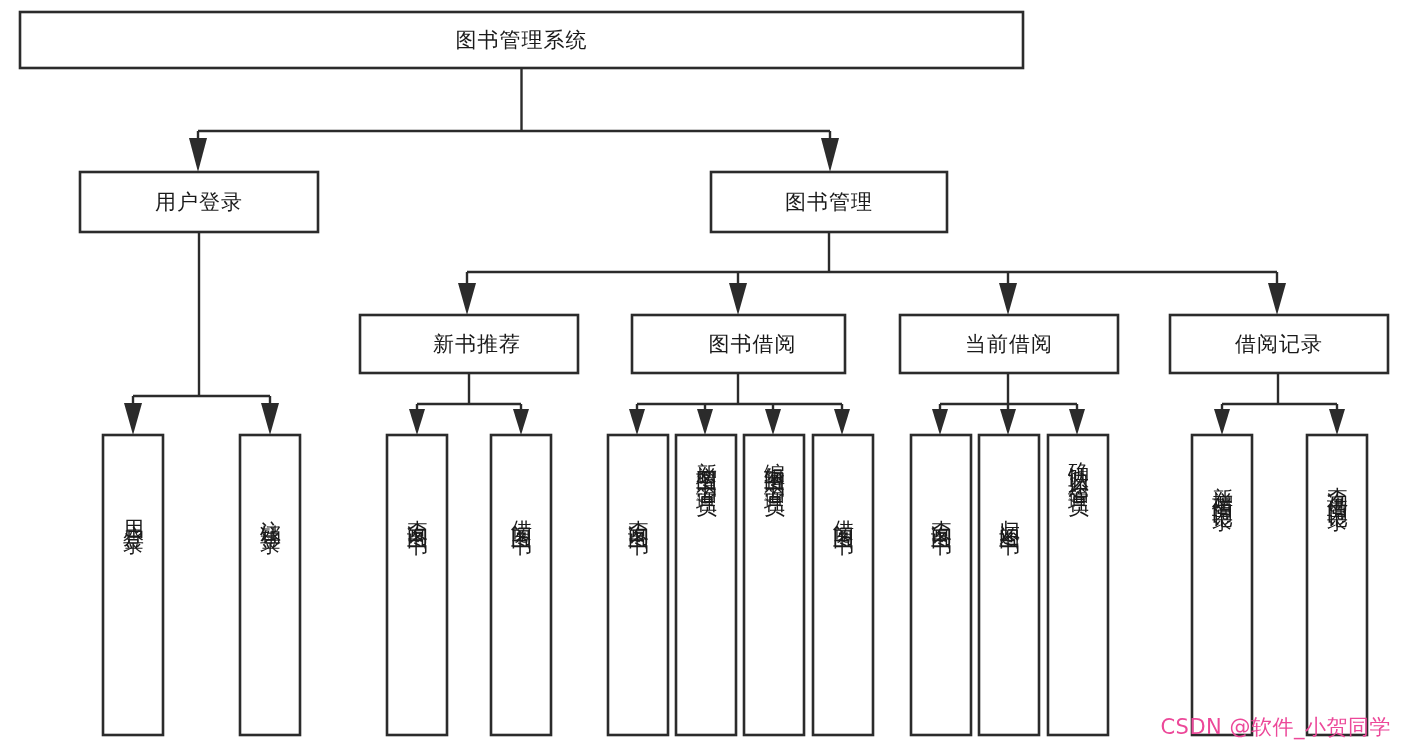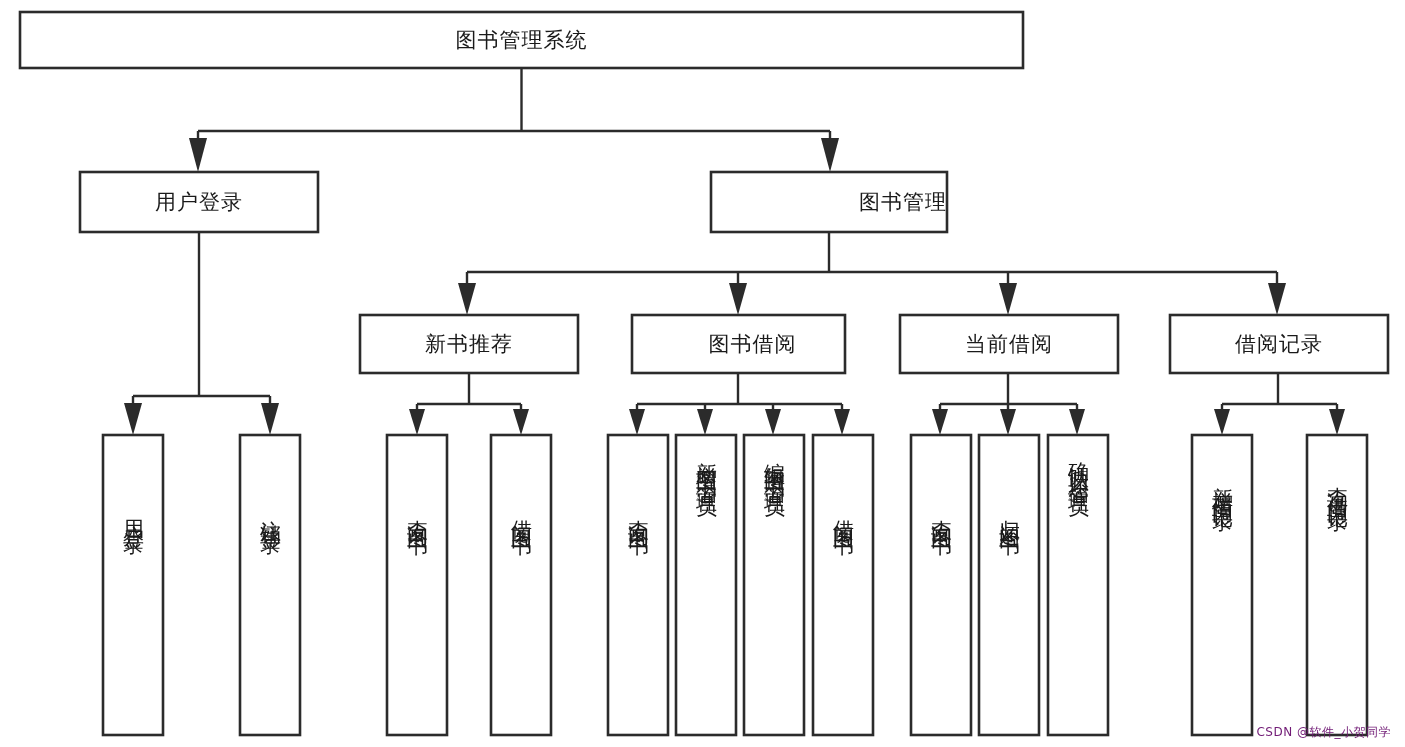--- a/index.html
+++ b/index.html
@@ -73,22 +73,22 @@
     font-size: 21px;
     letter-spacing: 1px;
     color: #1a1a1a;
     white-space: nowrap;
   }
   .watermark {
     position: absolute;
     right: 14px;
     bottom: 6px;
     font-family: "DejaVu Sans", "Liberation Sans", sans-serif;
-    font-size: 12px;
-    color: #701a75;
+    font-size: 21px;
+    color: #ec4899;
     white-space: nowrap;
     letter-spacing: 0.5px;
     pointer-events: none;
   }
 </style>
 </head>
 <body>
 
 <div id="diagram-root">
 
@@ -185,25 +185,25 @@
   </svg>
 
   <div class="hlabel-wrap" style="left:20px; top:12px; width:1003px; height:56px;border-radius:15px;">
     <span class="hlabel-text">图书管理系统</span>
   </div>
 
   <div class="hlabel-wrap" style="left:80px; top:172px; width:238px; height:60px;">
     <span class="hlabel-text">用户登录</span>
   </div>
 
-  <div class="hlabel-wrap" style="left:711px; top:172px; width:236px; height:60px;justify-content:flex-end;">
+  <div class="hlabel-wrap" style="left:711px; top:172px; width:236px; height:60px;">
     <span class="hlabel-text">图书管理</span>
   </div>
 
-  <div class="hlabel-wrap" style="left:360px; top:315px; width:218px; height:58px;">
+  <div class="hlabel-wrap" style="left:360px; top:315px; width:218px; height:58px;padding-left:8px;">
     <span class="hlabel-text">新书推荐</span>
   </div>
 
   <div class="hlabel-wrap" style="left:632px; top:315px; width:213px; height:58px;padding-left:14px;">
     <span class="hlabel-text">图书借阅</span>
   </div>
 
   <div class="hlabel-wrap" style="left:1170px; top:315px; width:218px; height:58px;">
     <span class="hlabel-text">借阅记录</span>
   </div>

